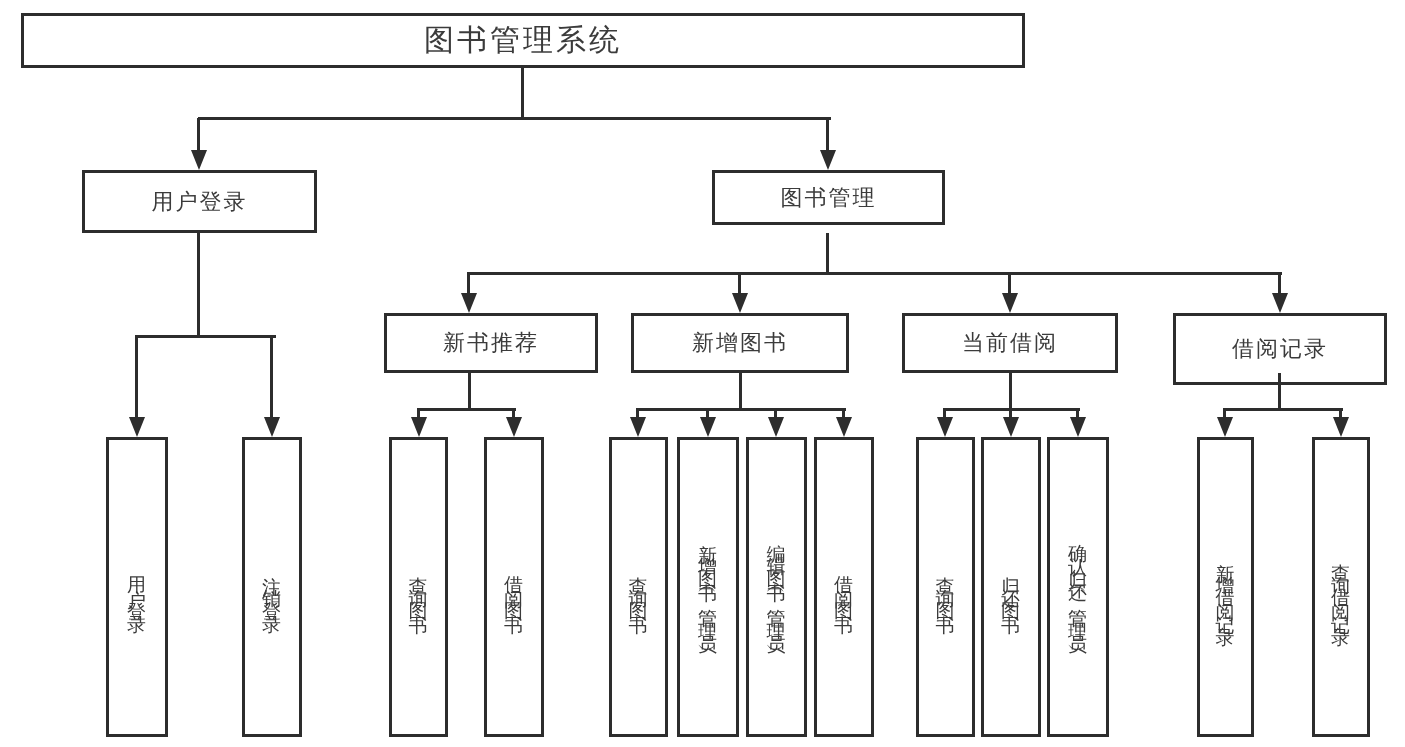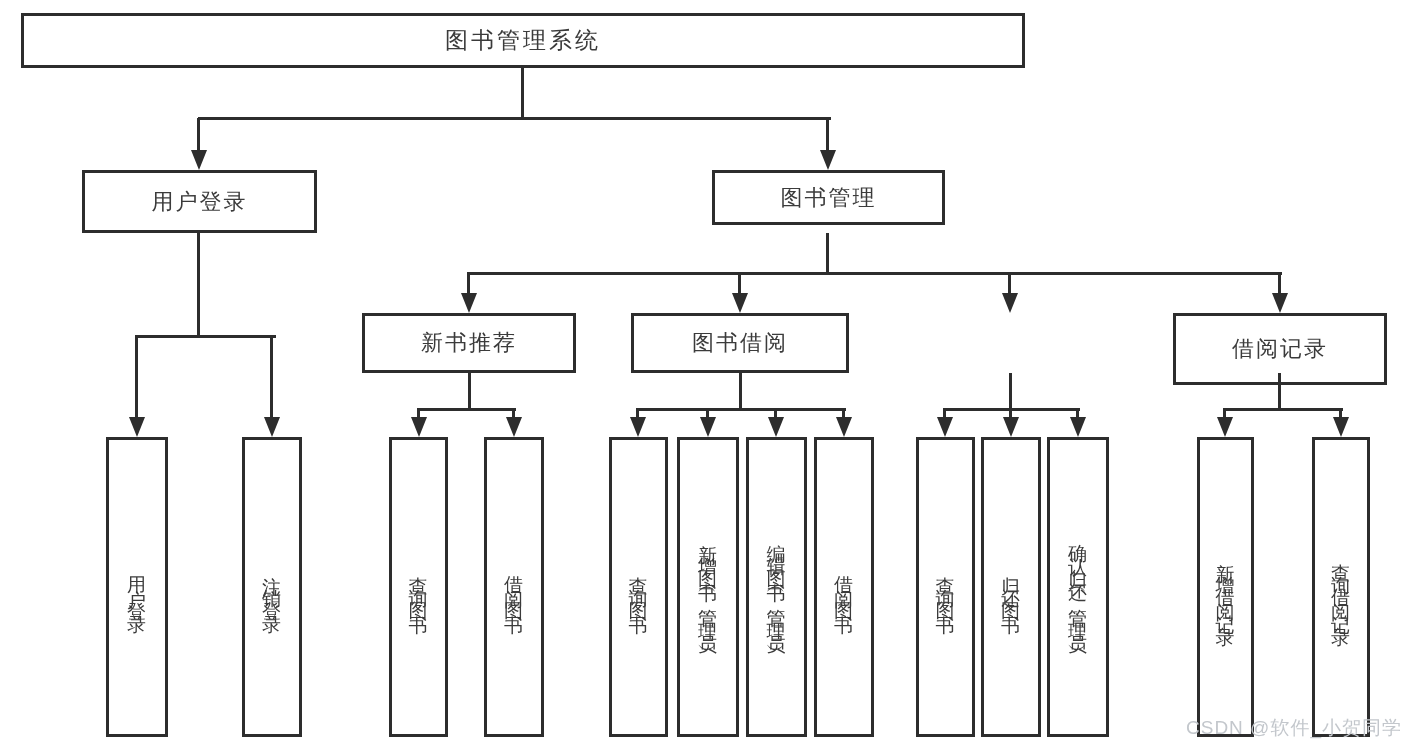--- a/index.html
+++ b/index.html
@@ -17,21 +17,21 @@
     border:3px solid #2d2d2d;
     background:#ffffff;
     color:#3b3b3b;
     display:flex;
     align-items:center;
     justify-content:center;
     font-size:22px;
     letter-spacing:2px;
     white-space:nowrap;
   }
-  .node.root{font-size:23px;letter-spacing:3px;}
+  .node.root{font-size:30px;letter-spacing:3px;}
   .leaf{
     writing-mode:vertical-rl;
     text-orientation:mixed;
     font-size:19px;
     letter-spacing:13px;
     line-height:1;
     white-space:normal;
   }
   
   .hline,.vline{position:absolute;background:#2d2d2d;}
@@ -77,22 +77,23 @@
   <div class="arrow" style="left:129px;top:335px;height:102px;"></div>
   <div class="arrow" style="left:264px;top:335px;height:102px;"></div>
 
   <div class="vline" style="left:826px;top:233px;height:41px;"></div>
   <div class="hline" style="left:467px;top:272px;width:815px;"></div>
   <div class="arrow" style="left:461px;top:272px;height:41px;"></div>
   <div class="arrow" style="left:732px;top:272px;height:41px;"></div>
   <div class="arrow" style="left:1002px;top:272px;height:41px;"></div>
   <div class="arrow" style="left:1272px;top:272px;height:41px;"></div>
 
-  <div class="node" style="left:362px;top:313px;width:214px;height:60px;">新书推荐</div>
-  <div class="node" style="left:631px;top:313px;width:218px;height:60px;">图书借阅</div>
+  <div class="node" style="left:384px;top:313px;width:214px;height:60px;">新书推荐</div>
+  <div class="node" style="left:631px;top:313px;width:218px;height:60px;">新增图书</div>
+  <div class="node" style="left:902px;top:313px;width:216px;height:60px;">当前借阅</div>
   <div class="node" style="left:1173px;top:313px;width:214px;height:72px;">借阅记录</div>
 
   <div class="vline" style="left:468px;top:373px;height:37px;"></div>
   <div class="vline" style="left:739px;top:373px;height:37px;"></div>
   <div class="vline" style="left:1009px;top:373px;height:37px;"></div>
   <div class="vline" style="left:1278px;top:373px;height:37px;"></div>
 
   <div class="hline" style="left:417px;top:408px;width:99px;"></div>
   <div class="hline" style="left:636px;top:408px;width:210px;"></div>
   <div class="hline" style="left:943px;top:408px;width:137px;"></div>
@@ -121,15 +122,14 @@
   <div class="node leaf" style="left:746px;top:437px;width:61px;height:300px;">编辑图书（管理员）</div>
   <div class="node leaf" style="left:814px;top:437px;width:60px;height:300px;">借阅图书</div>
 
   <div class="node leaf" style="left:916px;top:437px;width:59px;height:300px;">查询图书</div>
   <div class="node leaf" style="left:981px;top:437px;width:60px;height:300px;">归还图书</div>
   <div class="node leaf" style="left:1047px;top:437px;width:62px;height:300px;">确认归还（管理员）</div>
 
   <div class="node leaf" style="left:1197px;top:437px;width:57px;height:300px;">新增借阅记录</div>
   <div class="node leaf" style="left:1312px;top:437px;width:58px;height:300px;">查询借阅记录</div>
 
-  <div class="watermark">CSDN @软件_小贺同学</div>
 
 </div>
 
 </body></html>

